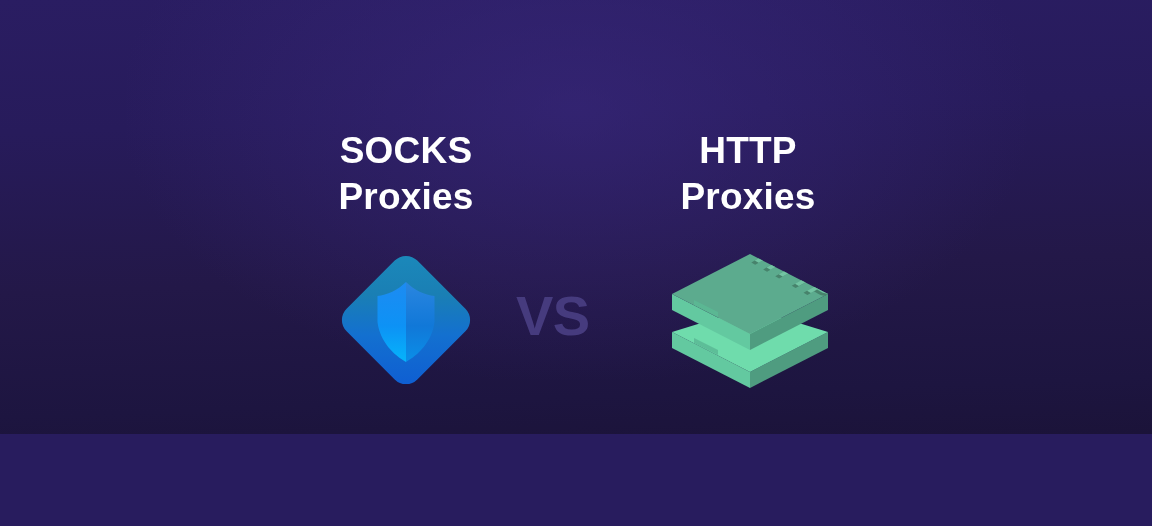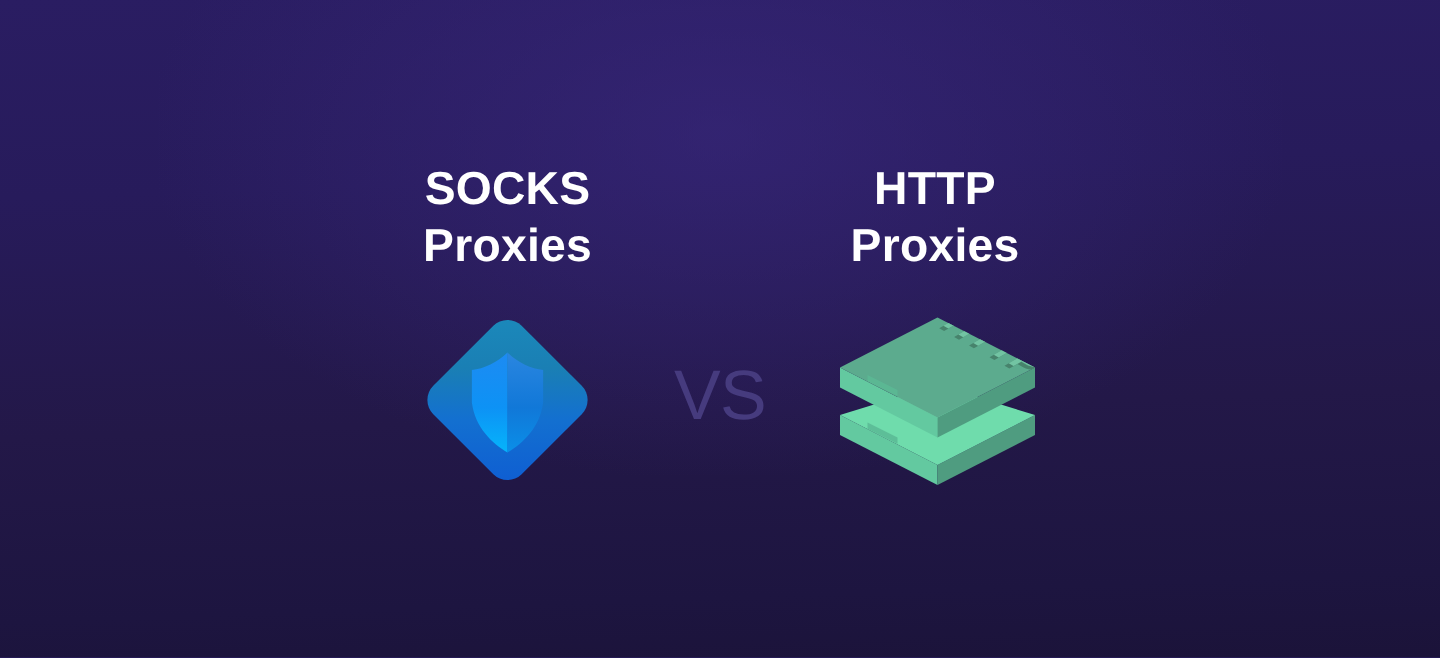--- a/index.html
+++ b/index.html
@@ -10,21 +10,21 @@
     width: 1152px;
     height: 526px;
     overflow: hidden;
     font-family: "Liberation Sans", sans-serif;
     background: #281c5e;
   }
 
   #stage {
     position: relative;
     width: 1152px;
-    height: 526px;
+    height: 434px;
     background: linear-gradient(178deg, #2a1d62 0%, #271b5b 28%, #231848 62%, #1d1540 88%, #1b1339 100%);
     overflow: hidden;
   }
 
   
   #glow {
     position: absolute;
     left: 50%;
     top: -40px;
     width: 900px;
@@ -47,24 +47,24 @@
   }
   #heading-socks { left: 246px; top: 128px; width: 320px; }
   #heading-http  { left: 588px; top: 128px; width: 320px; }
 
   
   #vs-label {
     position: absolute;
     left: 516px;
     top: 286px;
     width: 120px;
-    text-align: center;
+    text-align: left;
     color: #463b7e;
     font-size: 56px;
-    font-weight: normal;
+    font-weight: bold;
     line-height: 60px;
     letter-spacing: -0.5px;
   }
 
   
   #socks-icon {
     position: absolute;
     left: 334px;
     top: 248px;
     width: 144px;

